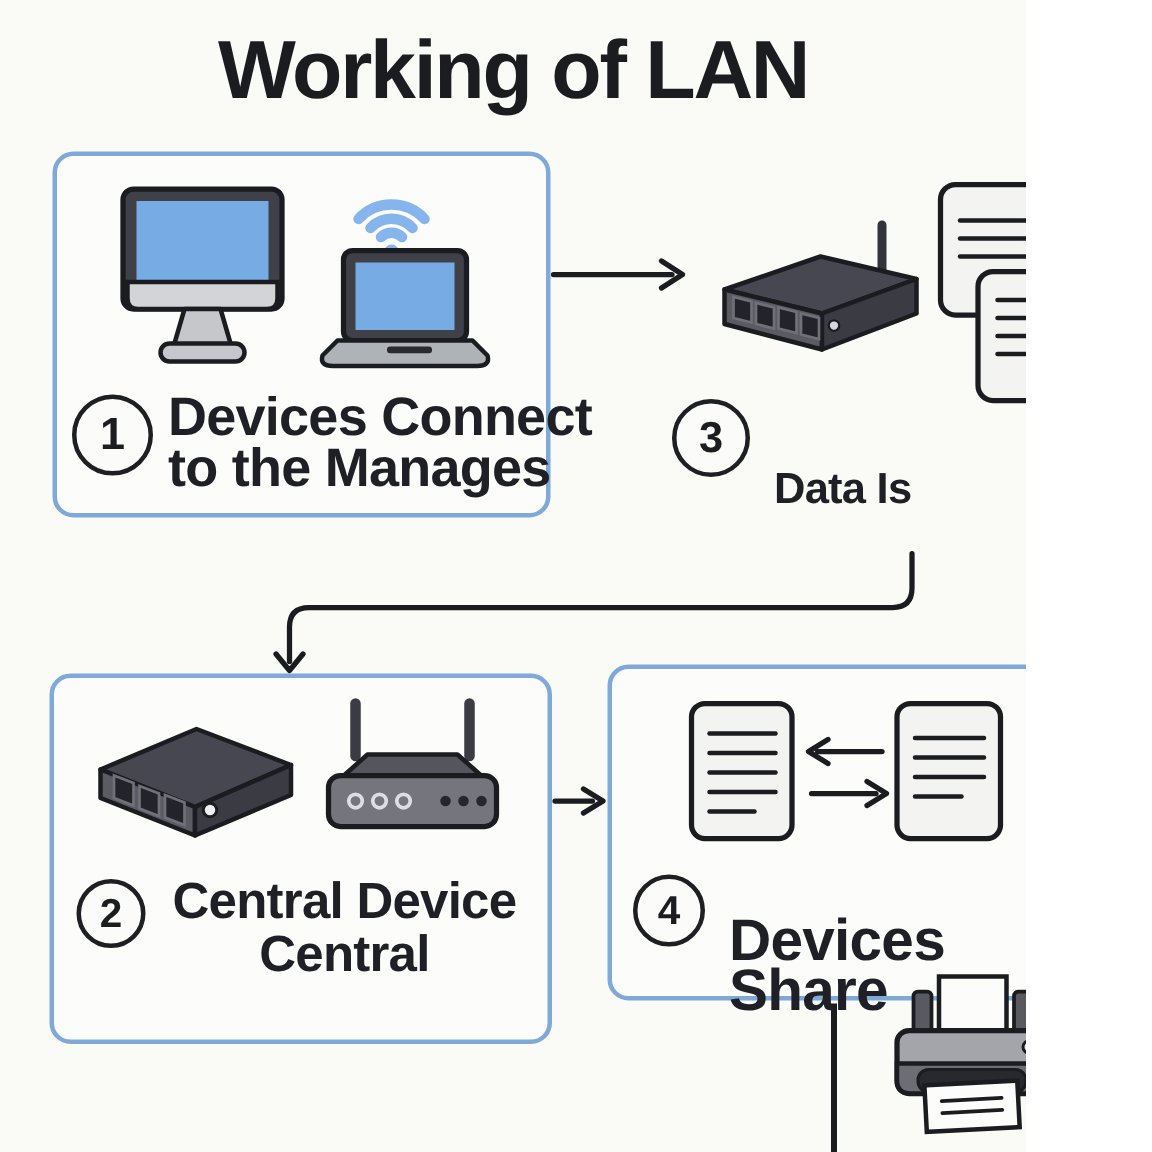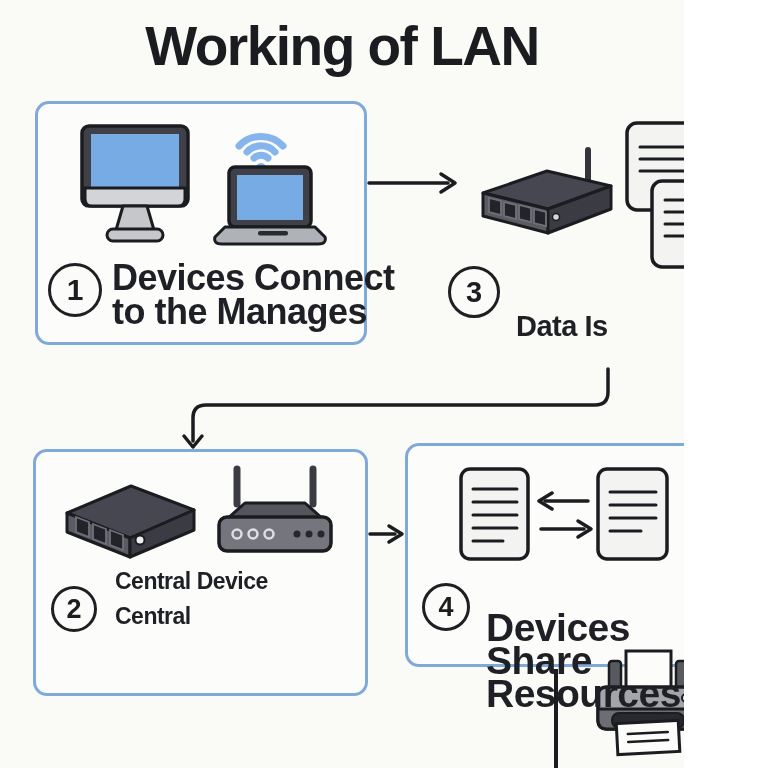--- a/index.html
+++ b/index.html
@@ -24,21 +24,21 @@
     border-radius:50%;background:#FBFBF9;display:flex;align-items:center;
     justify-content:center;font-weight:700;color:#1C1D21;
   }
   #badge1{left:48px;top:263px;width:54px;height:54px;font-size:30px;}
   #badge2{left:51px;top:586px;width:46px;height:46px;font-size:27px;}
   #badge3{left:448px;top:266px;width:52px;height:52px;font-size:29px;}
   #badge4{left:422px;top:583px;width:48px;height:48px;font-size:27px;}
   .label{position:absolute;font-weight:700;color:#1F2025;letter-spacing:-0.5px;}
   .label span{display:block;}
   #label1{left:112px;top:261px;font-size:36px;line-height:34px;}
-  #label2{left:115px;top:564px;font-size:23px;line-height:35px;}
+  #label2{left:115px;top:584px;font-size:34px;line-height:35px;text-align:center;}
   #label3{left:516px;top:266px;font-size:29px;line-height:32px;margin-top:44px;}
   #label4{left:486px;top:581px;font-size:39px;line-height:33px;margin-top:30px;}
 </style>
 </head>
 <body>
 
 <div class="canvas">
 
   <div class="title">Working of LAN</div>
 
@@ -197,16 +197,15 @@
   </div>
   <div class="label" id="label2">
     <span>Central Device</span>
     <span>Central</span>
   </div>
   <div class="label" id="label3">
     <span>Data Is</span>
   </div>
   <div class="label" id="label4">
     <span>Devices Share</span>
-    <span>Resources</span>
   </div>
 
 </div>
 
 </body></html>

